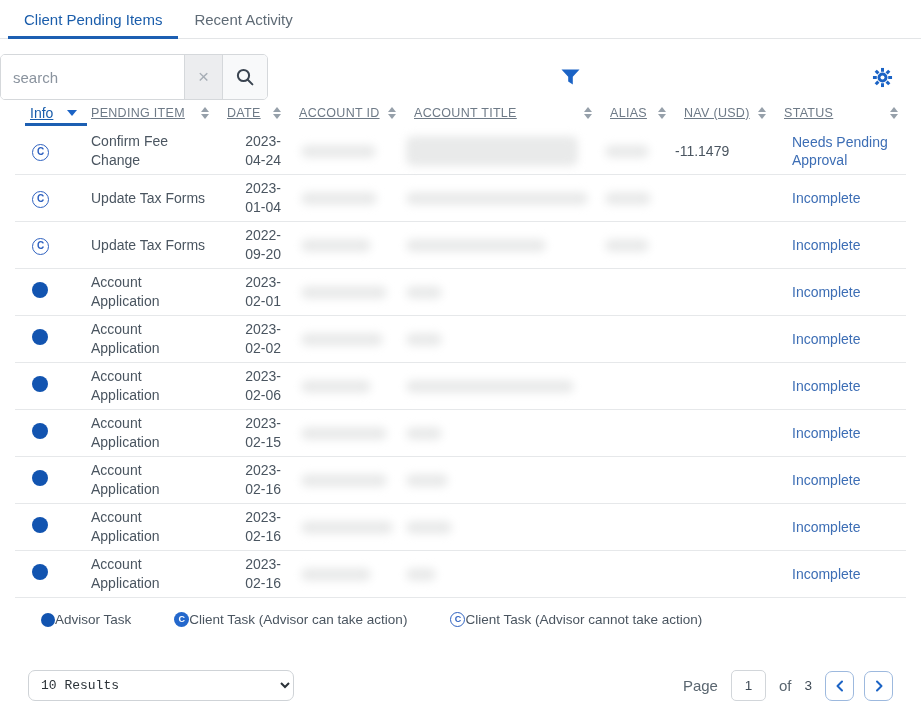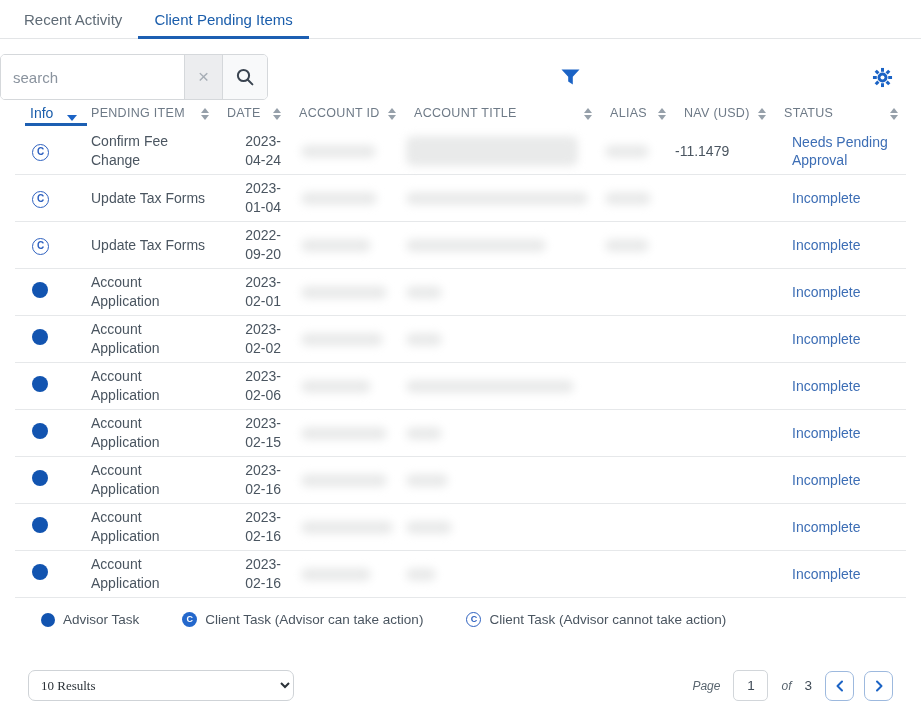--- a/index.html
+++ b/index.html
@@ -17,21 +17,21 @@
   .search-input { flex:1; border:none; outline:none; padding:0 12px; font-size:15px; font-family:"Liberation Sans",sans-serif; color:#3f4a56; min-width:0; }
   .search-input::placeholder { color:#8a939e; }
   .clear-btn { width:38px; background:#ecedef; border:none; border-left:1px solid #d5d8db; color:#a6adb5; font-size:19px; cursor:pointer; display:flex; align-items:center; justify-content:center; }
   .search-btn { width:45px; background:#f8f9fa; border:none; border-left:1px solid #d5d8db; cursor:pointer; display:flex; align-items:center; justify-content:center; }
   .icon-btn { background:none; border:none; cursor:pointer; display:flex; align-items:center; justify-content:center; padding:0; }
 
   
   .table { padding:0 15px; }
   .grid-row { display:grid; grid-template-columns:66px 136px 72px 115px 196px 74px 100px 1fr; align-items:center; }
   .thead { min-height:27px; }
-  .hcell { display:flex; align-items:flex-end; justify-content:space-between; font-size:12.5px; color:#6e7a87; letter-spacing:.3px; padding:0 8px 4px 10px; cursor:pointer; }
+  .hcell { display:flex; align-items:center; justify-content:space-between; font-size:12.5px; color:#6e7a87; letter-spacing:.3px; padding:0 8px 4px 10px; cursor:pointer;text-decoration:underline; }
   .hcell .hlabel { white-space:nowrap; }
   .info-h { position:relative; justify-content:flex-start; gap:14px; color:#1a5dab; font-size:14px; letter-spacing:0; padding-left:15px; }
   .info-h::after { content:''; position:absolute; left:10px; width:62px; bottom:-1px; height:3px; background:#1d5fb2; }
   .caret-down { width:0; height:0; border-left:5px solid transparent; border-right:5px solid transparent; border-top:6px solid #1b63c5; }
   .sort { display:inline-flex; flex-direction:column; gap:2px; }
   .sort i { display:block; width:0; height:0; border-left:4px solid transparent; border-right:4px solid transparent; }
   .sort .tri-up { border-bottom:5px solid #96a0aa; }
   .sort .tri-down { border-top:5px solid #96a0aa; }
 
   .row { min-height:47px; border-bottom:1px solid #e6e8ea; cursor:pointer; }
@@ -46,44 +46,44 @@
   .c-status { padding-left:18px; padding-right:10px; }
   .status-link { color:#3d6eb5; text-decoration:none; font-size:14px; line-height:18px; display:inline-block; }
 
   .dot-filled { width:16px; height:16px; border-radius:50%; background:#1254b0; display:inline-block; }
   .dot-c-outline { width:17px; height:17px; border-radius:50%; border:1.5px solid #2f62c0; color:#2f62c0; font-size:10px; font-weight:bold; display:inline-flex; align-items:center; justify-content:center; line-height:1; }
 
   .blob { display:inline-block; background:#e9eaea; border-radius:7px; filter:blur(4px); height:13px; vertical-align:middle; }
 
   
   .legend { display:flex; align-items:center; gap:30px; padding:9px 0 0 28px; height:34px; }
-  .legend-item { display:flex; align-items:center; gap:8px; font-size:13.5px; color:#4a5560;padding-left:13px; }
+  .legend-item { display:flex; align-items:center; gap:0; font-size:13.5px; color:#4a5560;padding-left:13px; }
   .lg-dot { width:14px; height:14px; border-radius:50%; background:#1254b0; }
   .lg-c-filled { width:15px; height:15px; border-radius:50%; background:#2468cc; color:#fff; font-size:9px; font-weight:bold; display:inline-flex; align-items:center; justify-content:center; line-height:1; }
   .lg-c-outline { width:15px; height:15px; border-radius:50%; border:1.5px solid #2f62c0; color:#2f62c0; font-size:9px; font-weight:bold; display:inline-flex; align-items:center; justify-content:center; line-height:1; }
 
   
   .footer { display:flex; align-items:center; justify-content:space-between; padding:0 28px; margin-top:38px; }
-  .results-select { width:266px; height:31px; border:1px solid #cfd3d7; border-radius:7px; font-size:13px; color:#2b3238; padding:0 8px; background:#fff; font-family:Liberation Serif, serif; }
+  .results-select { width:266px; height:31px; border:1px solid #cfd3d7; border-radius:7px; font-size:13px; color:#2b3238; padding:0 8px; background:#fff; font-family:Liberation Mono, monospace; }
   .pager { display:flex; align-items:center; gap:13px; }
-  .pager-label { font-size:12px; color:#5a6670;font-style:italic; }
+  .pager-label { font-size:15px; color:#5a6670; }
   .page-total { font-size:13.5px; color:#3f4a56; }
   .page-input { width:35px; height:31px; border:1px solid #d2d6da; border-radius:5px; text-align:center; font-size:13.5px; color:#3f4a56; font-family:"Liberation Sans",sans-serif; }
   .nav-btn { width:29px; height:30px; border:1px solid #9db9de; border-radius:7px; background:#fff; cursor:pointer; display:flex; align-items:center; justify-content:center; }
   .nav-btn + .nav-btn { margin-left:-3px; }
 </style>
 </head>
 <body>
 
 <div class="tabs">
+  <div class="tab active">
+    <span>Client Pending Items</span>
+  </div>
   <div class="tab">
     <span>Recent Activity</span>
-  </div>
-  <div class="tab active">
-    <span>Client Pending Items</span>
   </div>
 </div>
 
 <div class="search-row">
   <div class="search-group">
     <input class="search-input" type="text" placeholder="search" style="">
     <button class="clear-btn">
       <span>×</span>
     </button>
     <button class="search-btn">

